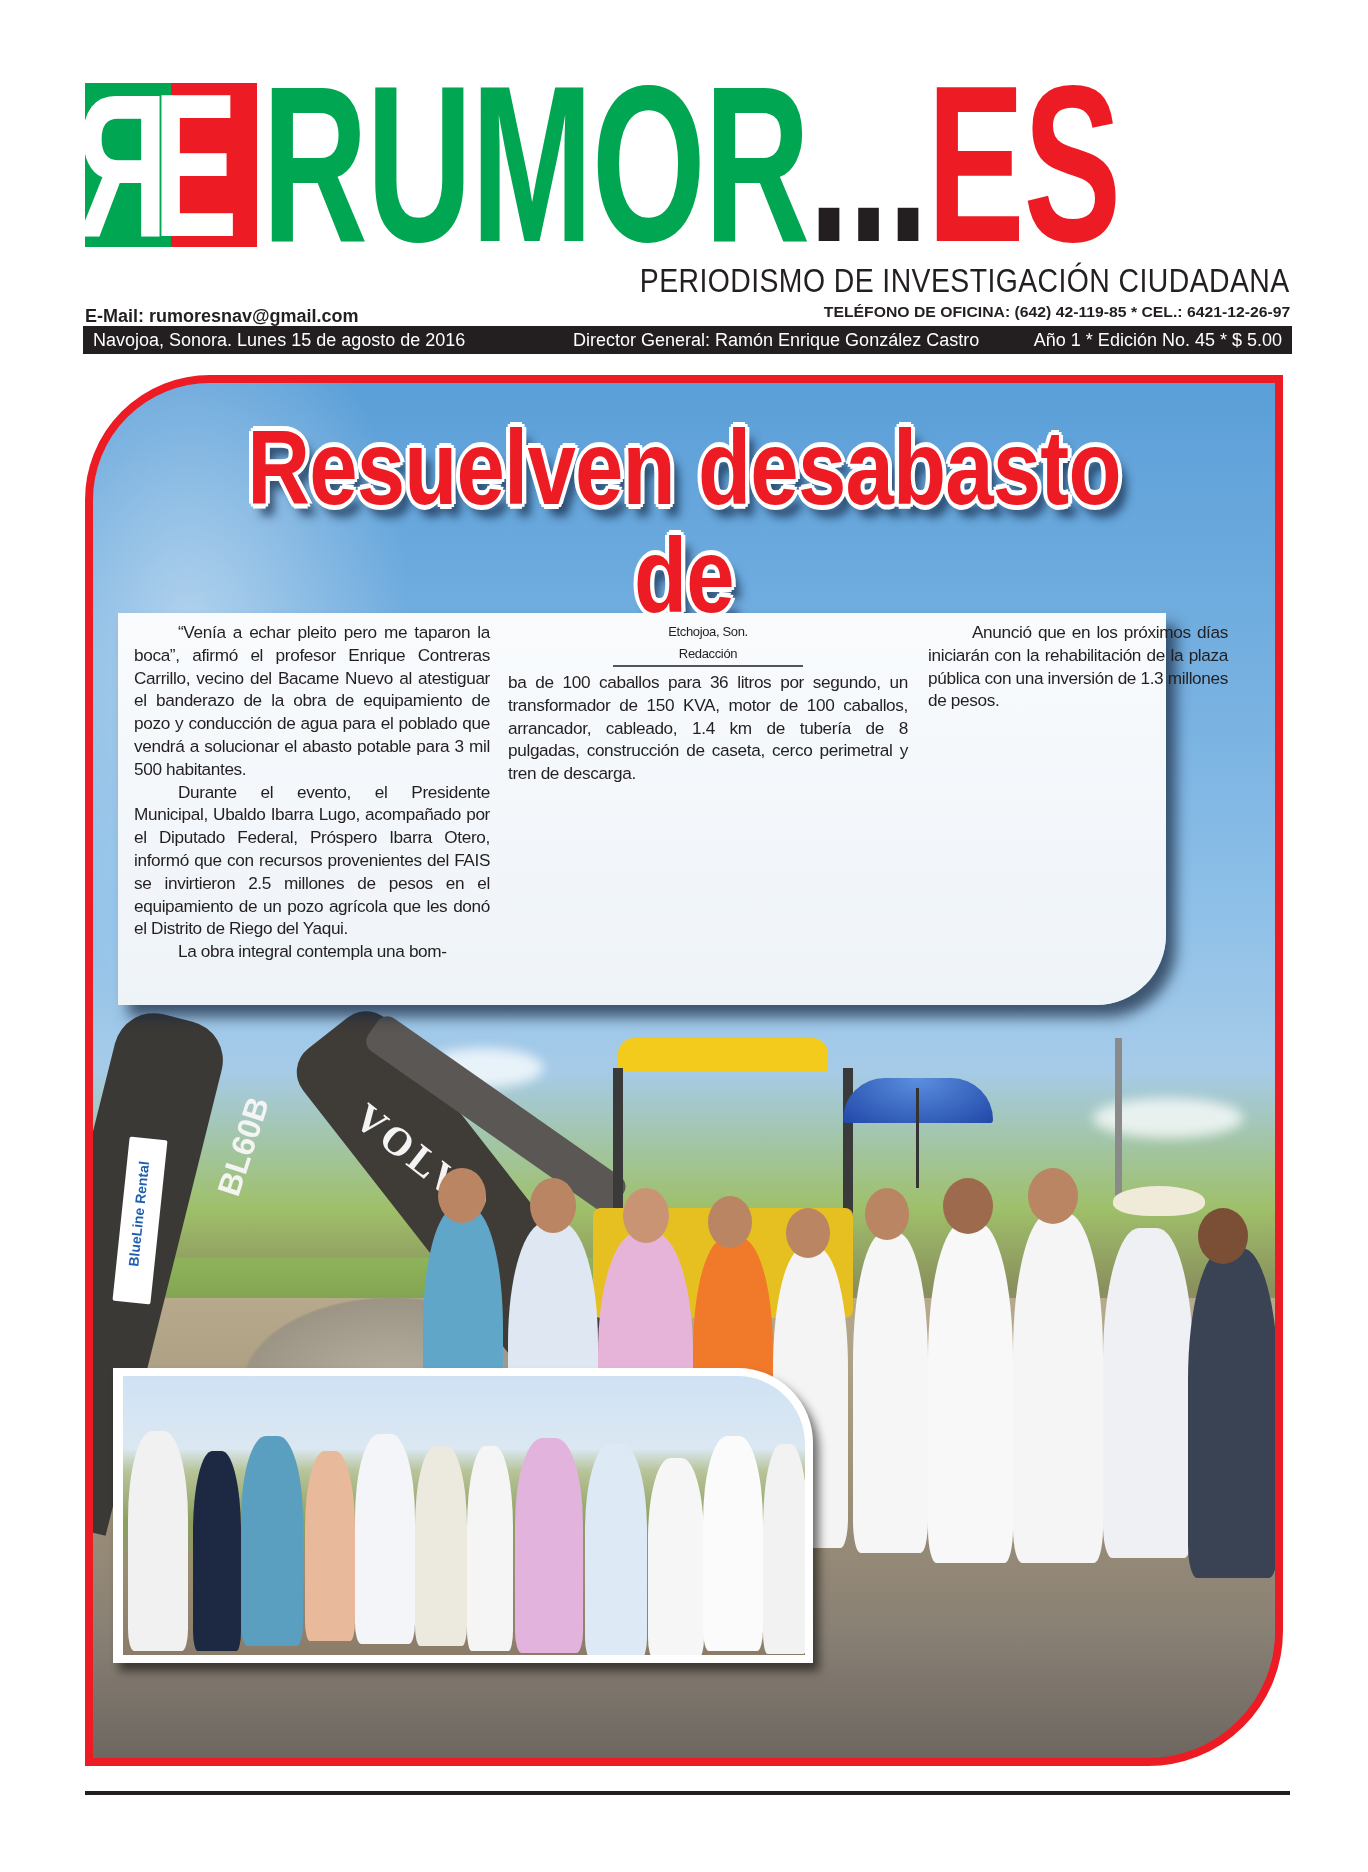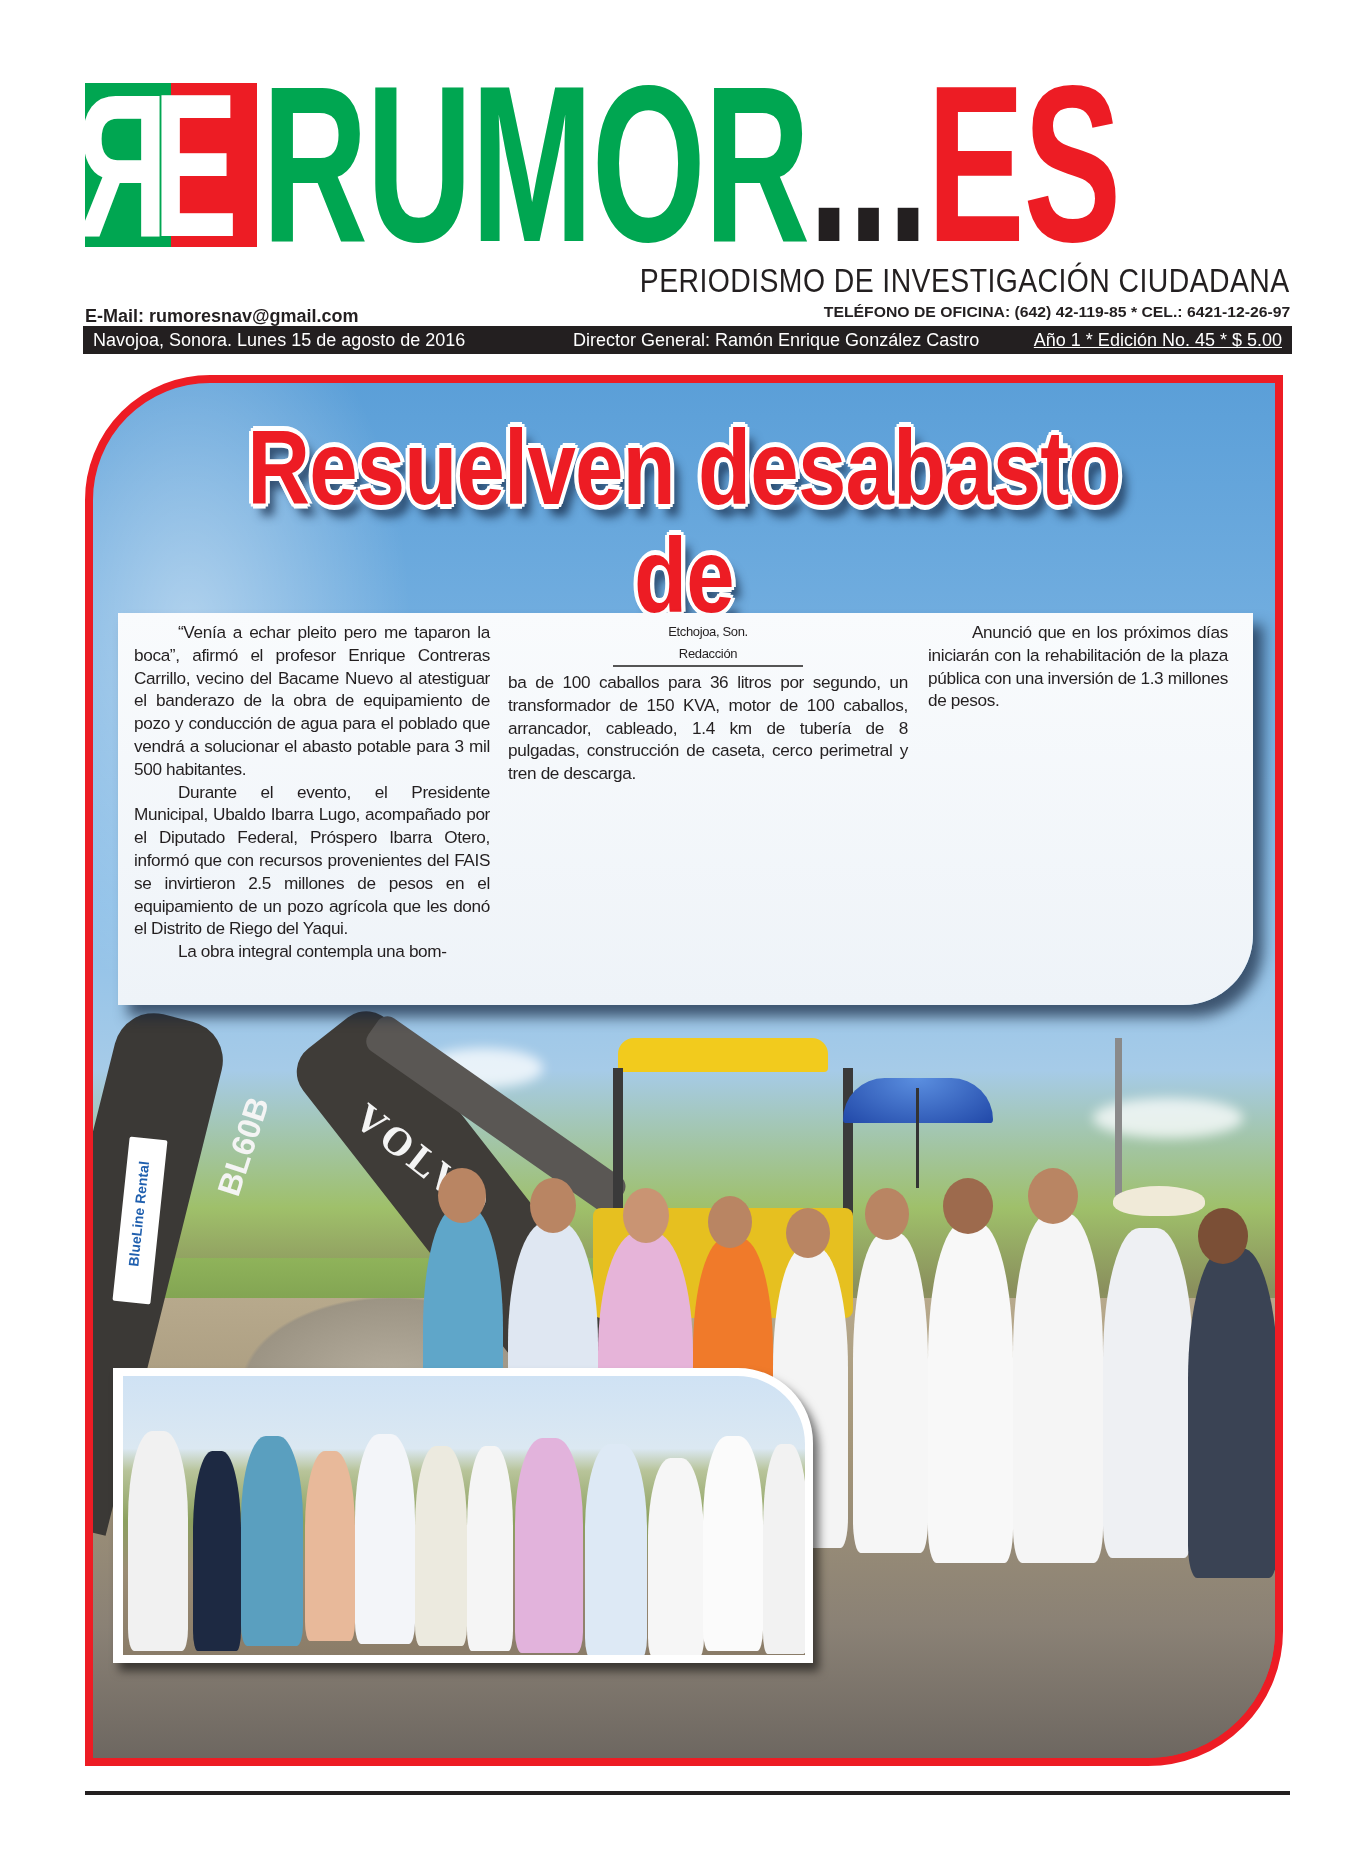--- a/index.html
+++ b/index.html
@@ -20,33 +20,33 @@
   .tagline { position:absolute; right:78px; top:262px; font-size:33px; color:#231f20; letter-spacing:0.5px; white-space:nowrap; transform:scaleX(0.86); transform-origin:100% 0; }
 
   .contact-row { position:absolute; left:85px; right:78px; top:302px; height:22px; font-weight:bold; font-size:18px; color:#231f20; }
   .contact-row .email { position:absolute; left:0; top:4px; }
   .contact-row .phone { position:absolute; right:0; top:1px; font-size:15px; transform:scaleX(1.05); transform-origin:100% 0; }
 
   .info-bar { position:absolute; left:83px; right:76px; top:326px; height:28px; background:#231f20; color:#fff; font-size:18px; line-height:28px; }
   .info-bar span { position:absolute; top:0; white-space:nowrap; }
   .info-bar .date { left:10px; }
   .info-bar .director { left:490px; }
-  .info-bar .edition { right:10px;text-decoration:underline; }
+  .info-bar .edition { right:10px; }
 
   
   .frame { position:absolute; left:85px; top:375px; width:1198px; height:1391px; border:8px solid #ed1c24; box-sizing:border-box; border-radius:125px 0 135px 0; overflow:hidden;
     background:linear-gradient(180deg,#5b9fd8 0%,#7ab3e2 25%,#8ec0e8 38%,#a6cbe8 50%,#9fc06a 60%,#8a8f5d 66%,#a89d8a 74%,#8d8278 88%,#6f675f 100%); }
   .sky-haze { position:absolute; left:0; top:0; width:320px; height:620px; background:radial-gradient(ellipse at 30% 40%,rgba(255,255,255,0.45),rgba(255,255,255,0) 70%); }
 
   .headline { position:absolute; left:0; right:0; top:30px; text-align:center; font-weight:bold; font-size:106px; line-height:108px; color:#ed1c24; letter-spacing:-1px;
     text-shadow: 0 0 0 #fff, 3px 3px 0 #fff, -3px -3px 0 #fff, 3px -3px 0 #fff, -3px 3px 0 #fff, 5px 0 0 #fff, -5px 0 0 #fff, 0 5px 0 #fff, 0 -5px 0 #fff, 10px 12px 10px rgba(20,40,70,0.75);
     transform:scaleX(0.82); transform-origin:50% 0; }
   .headline .line { display:block; }
 
-  .text-box { position:absolute; left:25px; top:230px; width:1135px; height:392px; background:linear-gradient(180deg,#f9fbfd,#eef3f8); border-radius:0 0 70px 0; box-shadow:10px 12px 14px rgba(20,35,60,0.7); }
+  .text-box { position:absolute; left:25px; top:230px; width:1028px; height:392px; background:linear-gradient(180deg,#f9fbfd,#eef3f8); border-radius:0 0 70px 0; box-shadow:10px 12px 14px rgba(20,35,60,0.7);padding-left:20px; }
   .col { position:absolute; top:8px; font-size:17.2px; line-height:22.8px; color:#231f20; text-align:justify; font-family:"Liberation Sans", sans-serif; letter-spacing:-0.35px; }
   .col p { margin:0; text-indent:44px; }
   .col p.noindent { text-indent:0; }
   .col1 { left:16px; width:356px; }
   .col2 { left:390px; width:400px; }
   .col3 { left:810px; width:300px; }
   .dateline { text-align:center; font-size:13px; line-height:22px; margin-bottom:4px; }
   .dateline .rule { display:block; width:190px; height:2px; background:#555; margin:0 auto; }
 
   

